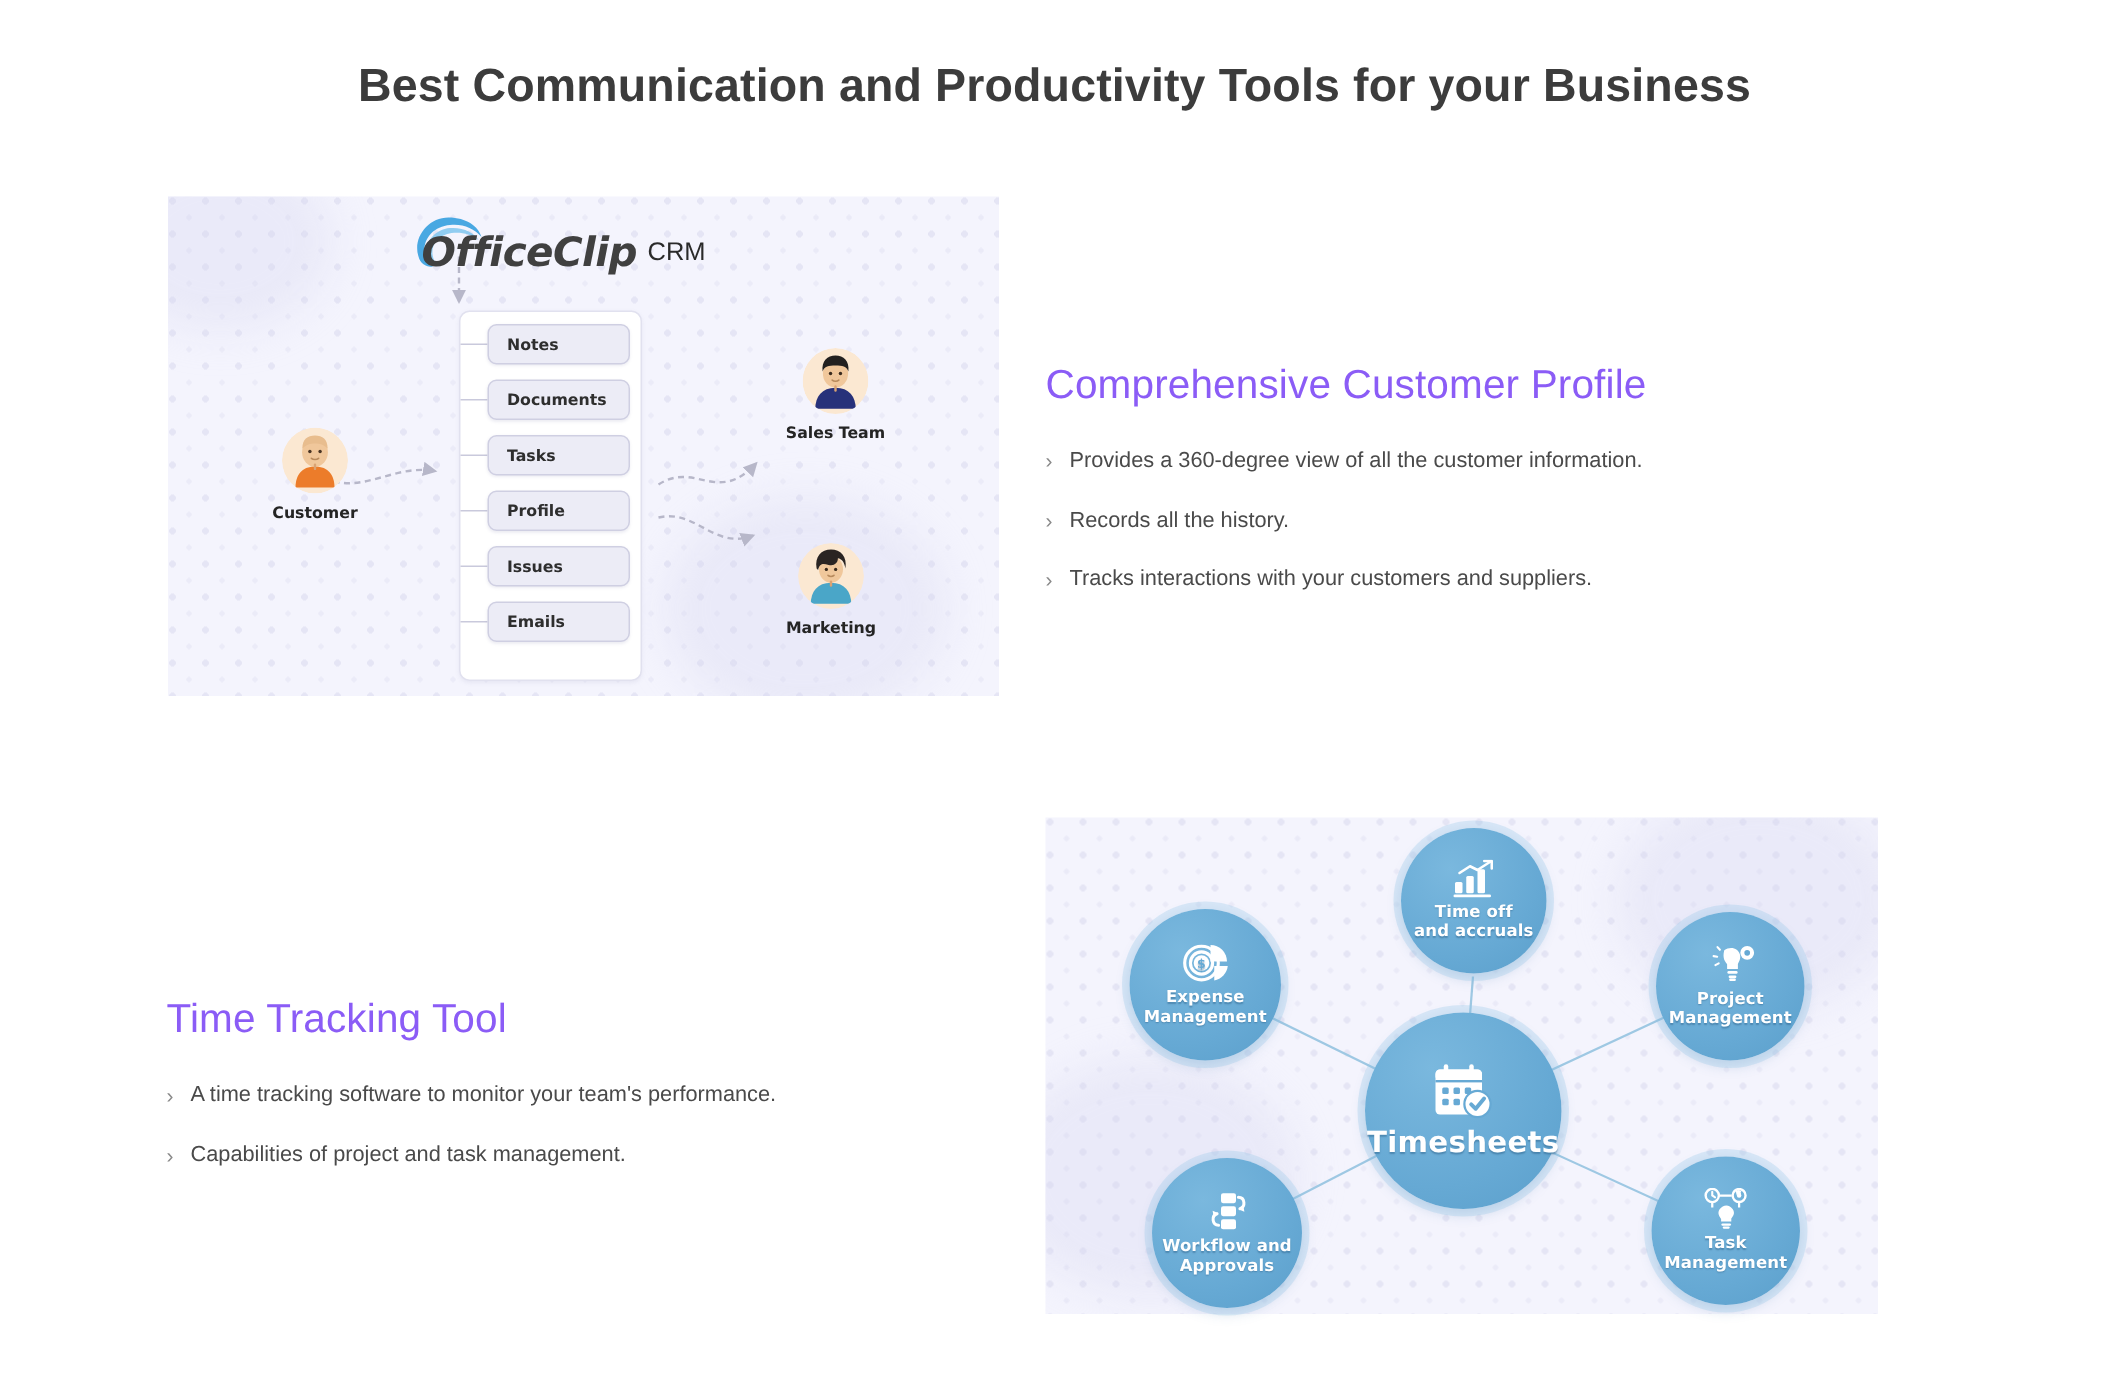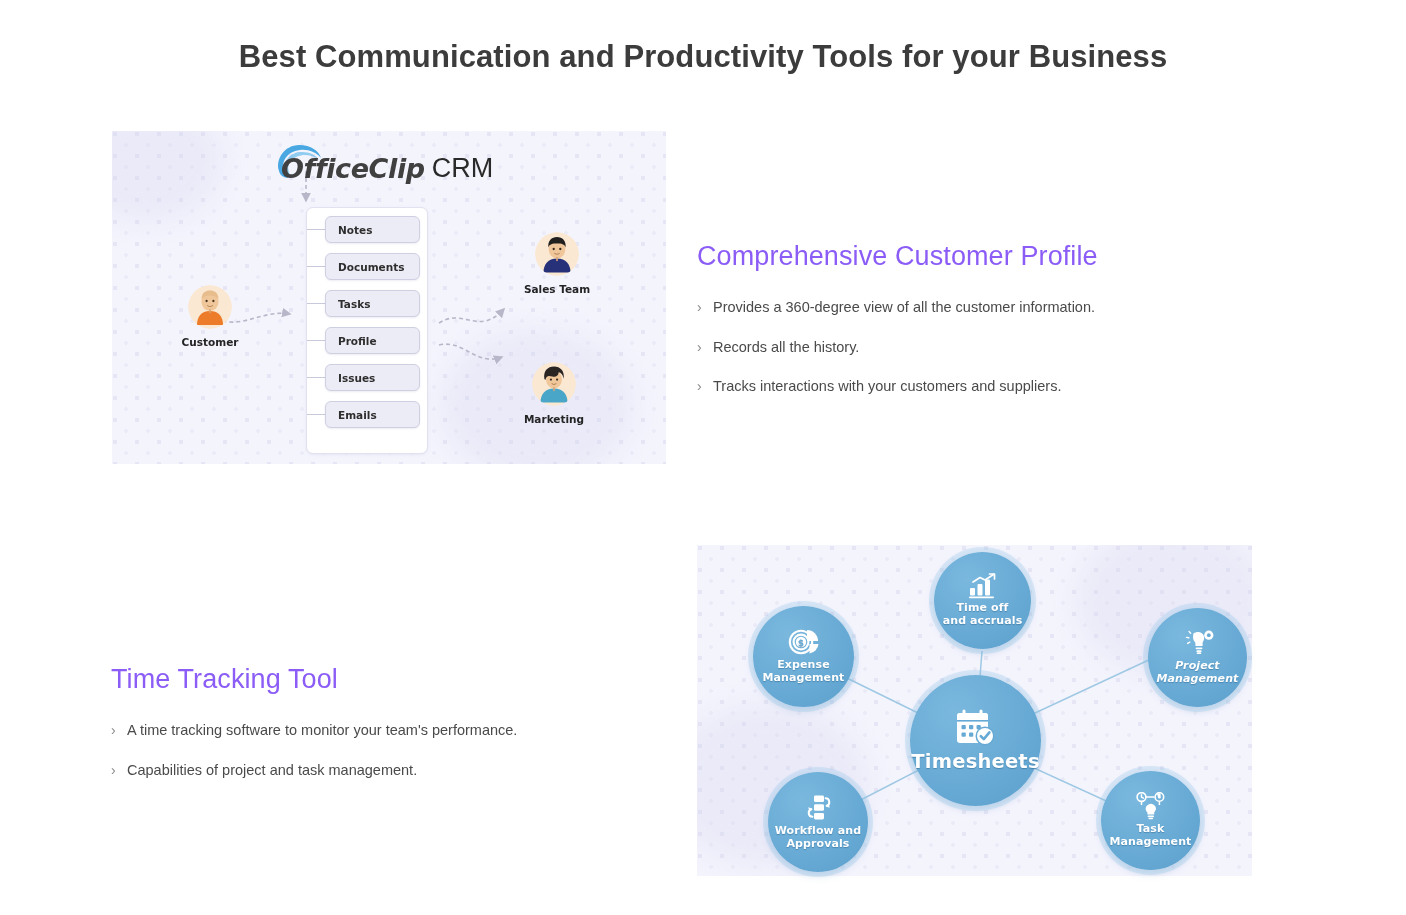--- a/index.html
+++ b/index.html
@@ -105,21 +105,21 @@
     font-style: italic;
     font-size: 27px;
     color: #404040;
     letter-spacing: -.4px;
     position: relative;
     z-index: 2;
   }
   .oc-crm {
     font-family: "Liberation Sans", sans-serif;
     font-weight: 400;
-    font-size: 27px;
+    font-size: 17px;
     color: #2a2a2a;
     margin-left: 7px;
     position: relative;
     z-index: 2;
   }
 
   .crm-box {
     position: absolute;
     left: 306px; top: 207px;
     width: 120px; height: 245px;
@@ -192,21 +192,21 @@
     box-sizing: border-box;
     z-index: 3;
   }
   .node .node-icon { margin-bottom: 3px; line-height: 0; }
   .node .node-label { font-size: 11px; line-height: 1.15; letter-spacing: .1px; }
   .node.center { font-size: 19px; }
   .node.center .node-label { font-size: 19.5px; letter-spacing: .2px; }
 
   #node-center { left: 910px; top: 675px; width: 131px; height: 131px; }
   #node-timeoff { left: 934px; top: 552px; width: 97px; height: 97px; }
-  #node-project { left: 1148px; top: 608px; width: 99px; height: 99px; font-style: italic; }
+  #node-project { left: 1104px; top: 608px; width: 99px; height: 99px; }
   #node-task     { left: 1101px; top: 771px; width: 99px; height: 99px; }
   #node-workflow { left: 768px; top: 772px; width: 100px; height: 100px; }
   #node-expense  { left: 753px; top: 606px; width: 101px; height: 101px; }
 
   .spokes { position: absolute; left: 0; top: 0; width: 555px; height: 331px; z-index: 1; }
 </style>
 </head>
 <body>
 
 <h1 class="page-title">Best Communication and Productivity Tools for your Business</h1>

